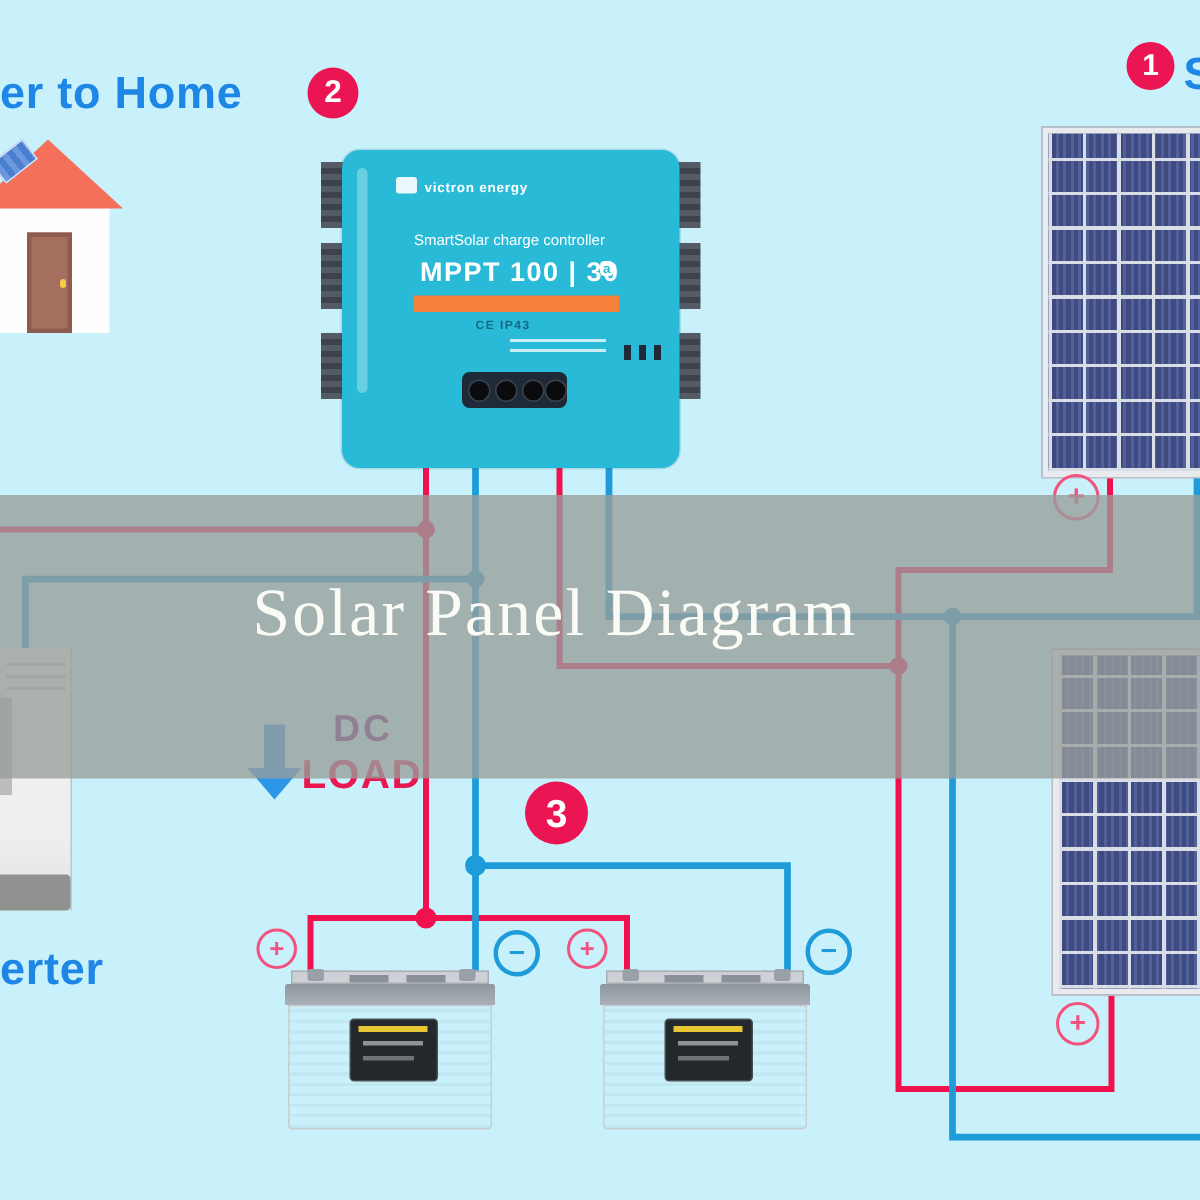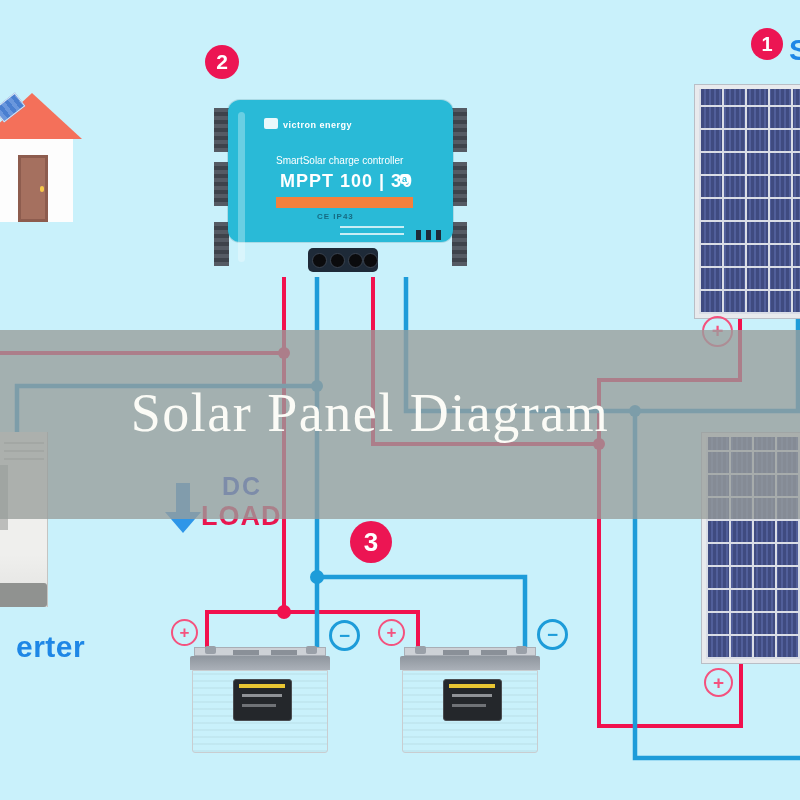--- a/index.html
+++ b/index.html
@@ -32,21 +32,21 @@
               border-left:50px solid transparent;border-right:50px solid transparent;
               border-bottom:46px solid #f4705a;}
   .roof-panel{position:absolute;left:-4px;top:6px;width:25px;height:15px;background:#4a7fd0;
               border:1px solid #dfe8f4;transform:rotate(-38deg);
               background-image:repeating-linear-gradient(90deg,#6a97dd 0 4px,#4a7fd0 4px 8px);}
   .house-door{position:absolute;left:18px;top:62px;width:30px;height:67px;background:#a5705f;
               border:3px solid #8d5c4e;box-sizing:border-box;}
   .door-knob{position:absolute;left:40px;top:93px;width:4px;height:6px;background:#f7c948;border-radius:2px;}
 
   
-  .controller{position:absolute;left:228px;top:100px;width:225px;height:142px;z-index:2;
+  .controller{position:absolute;left:228px;top:100px;width:225px;height:212px;z-index:2;
               background:#29bad7;border-radius:12px;box-shadow:0 0 0 1px rgba(0,90,110,.15);}
   .fin{position:absolute;width:15px;height:44px;z-index:1;
        background:repeating-linear-gradient(180deg,#555b64 0 4px,#3e434b 4px 8px);}
   .ctrl-highlight{position:absolute;left:10px;top:12px;width:7px;height:150px;
                   background:rgba(255,255,255,.30);border-radius:4px;}
   .ctrl-logo{position:absolute;left:55px;top:20px;font-size:9px;color:#ffffff;
              font-weight:bold;letter-spacing:.5px;}
   .ctrl-logo-mark{position:absolute;left:36px;top:18px;width:14px;height:11px;background:#ffffff;
                   border-radius:2px;opacity:.9;}
   .ctrl-product{position:absolute;left:48px;top:55px;font-size:10px;color:#ffffff;font-weight:normal;}
@@ -100,34 +100,34 @@
             background:linear-gradient(180deg,#f4f6f6,#e3e6e7);
             background-image:repeating-linear-gradient(0deg,rgba(0,0,0,.04) 0 2px,transparent 2px 7px);
             border:1px solid #c9cdd0;box-sizing:border-box;border-radius:0 0 3px 3px;}
   .bat-label{position:absolute;left:40px;top:8px;width:57px;height:40px;background:#24272b;
              border-radius:3px;border:1px solid #4a4d51;}
   .bat-label-line1{position:absolute;left:5px;top:4px;width:46px;height:4px;background:#e8c532;}
   .bat-label-line2{position:absolute;left:8px;top:14px;width:40px;height:3px;background:#8f9296;}
   .bat-label-line3{position:absolute;left:8px;top:24px;width:34px;height:3px;background:#6f7276;}
 
   
-  .dc-text{position:absolute;left:222px;top:472px;z-index:2;color:#1d4ed8;font-weight:bold;
+  .dc-text{position:absolute;left:222px;top:472px;z-index:2;color:#701a75;font-weight:bold;
            font-size:25px;letter-spacing:2px;}
   .load-text{position:absolute;left:201px;top:501px;z-index:2;color:#e8174f;font-weight:bold;
              font-size:27px;letter-spacing:1px;}
   .dc-arrow-shaft{position:absolute;left:176px;top:483px;width:14px;height:30px;background:#2e96e8;z-index:2;}
   .dc-arrow-head{position:absolute;left:165px;top:512px;width:0;height:0;z-index:2;
                  border-left:18px solid transparent;border-right:18px solid transparent;
                  border-top:21px solid #2e96e8;}
 
   
   .banner{position:absolute;left:0;top:330px;width:800px;height:189px;z-index:3;
           background:rgba(152,158,155,0.78);}
   .banner-title{position:absolute;left:0;top:52px;width:740px;text-align:center;
-                font-family:"Liberation Serif",serif;font-size:54px;color:#fbfbf6;
+                font-family:"Liberation Serif",serif;font-size:45px;color:#fbfbf6;
                 letter-spacing:1.5px;white-space:nowrap;}
 </style>
 </head>
 <body>
 
 <div class="stage">
 
   <svg id="wires" width="800" height="800">
 
     <g stroke="#f1114e" stroke-width="4" fill="none">
@@ -159,29 +159,30 @@
   </svg>
 
   <div class="house">
     <div class="house-body"></div>
     <div class="house-roof"></div>
     <div class="roof-panel"></div>
     <div class="house-door"></div>
     <div class="door-knob"></div>
   </div>
 
+  <div class="lbl" style="left:0;top:46px;">er to Home</div>
 
   <div class="badge badge-2">2</div>
 
   <div class="badge badge-1">1</div>
   <div class="lbl" style="left:789px;top:33px;">S</div>
 
   <div class="badge badge-3">3</div>
 
-  <div class="lbl" style="left:0;top:630px;padding-left:16px;">erter</div>
+  <div class="lbl" style="left:0;top:630px;">erter</div>
 
   <div class="fin" style="left:214px;top:108px;"></div>
   <div class="fin" style="left:214px;top:162px;"></div>
   <div class="fin" style="left:214px;top:222px;"></div>
   <div class="fin" style="left:452px;top:108px;"></div>
   <div class="fin" style="left:452px;top:162px;"></div>
   <div class="fin" style="left:452px;top:222px;"></div>
 
   <div class="controller">
     <div class="ctrl-highlight"></div>

